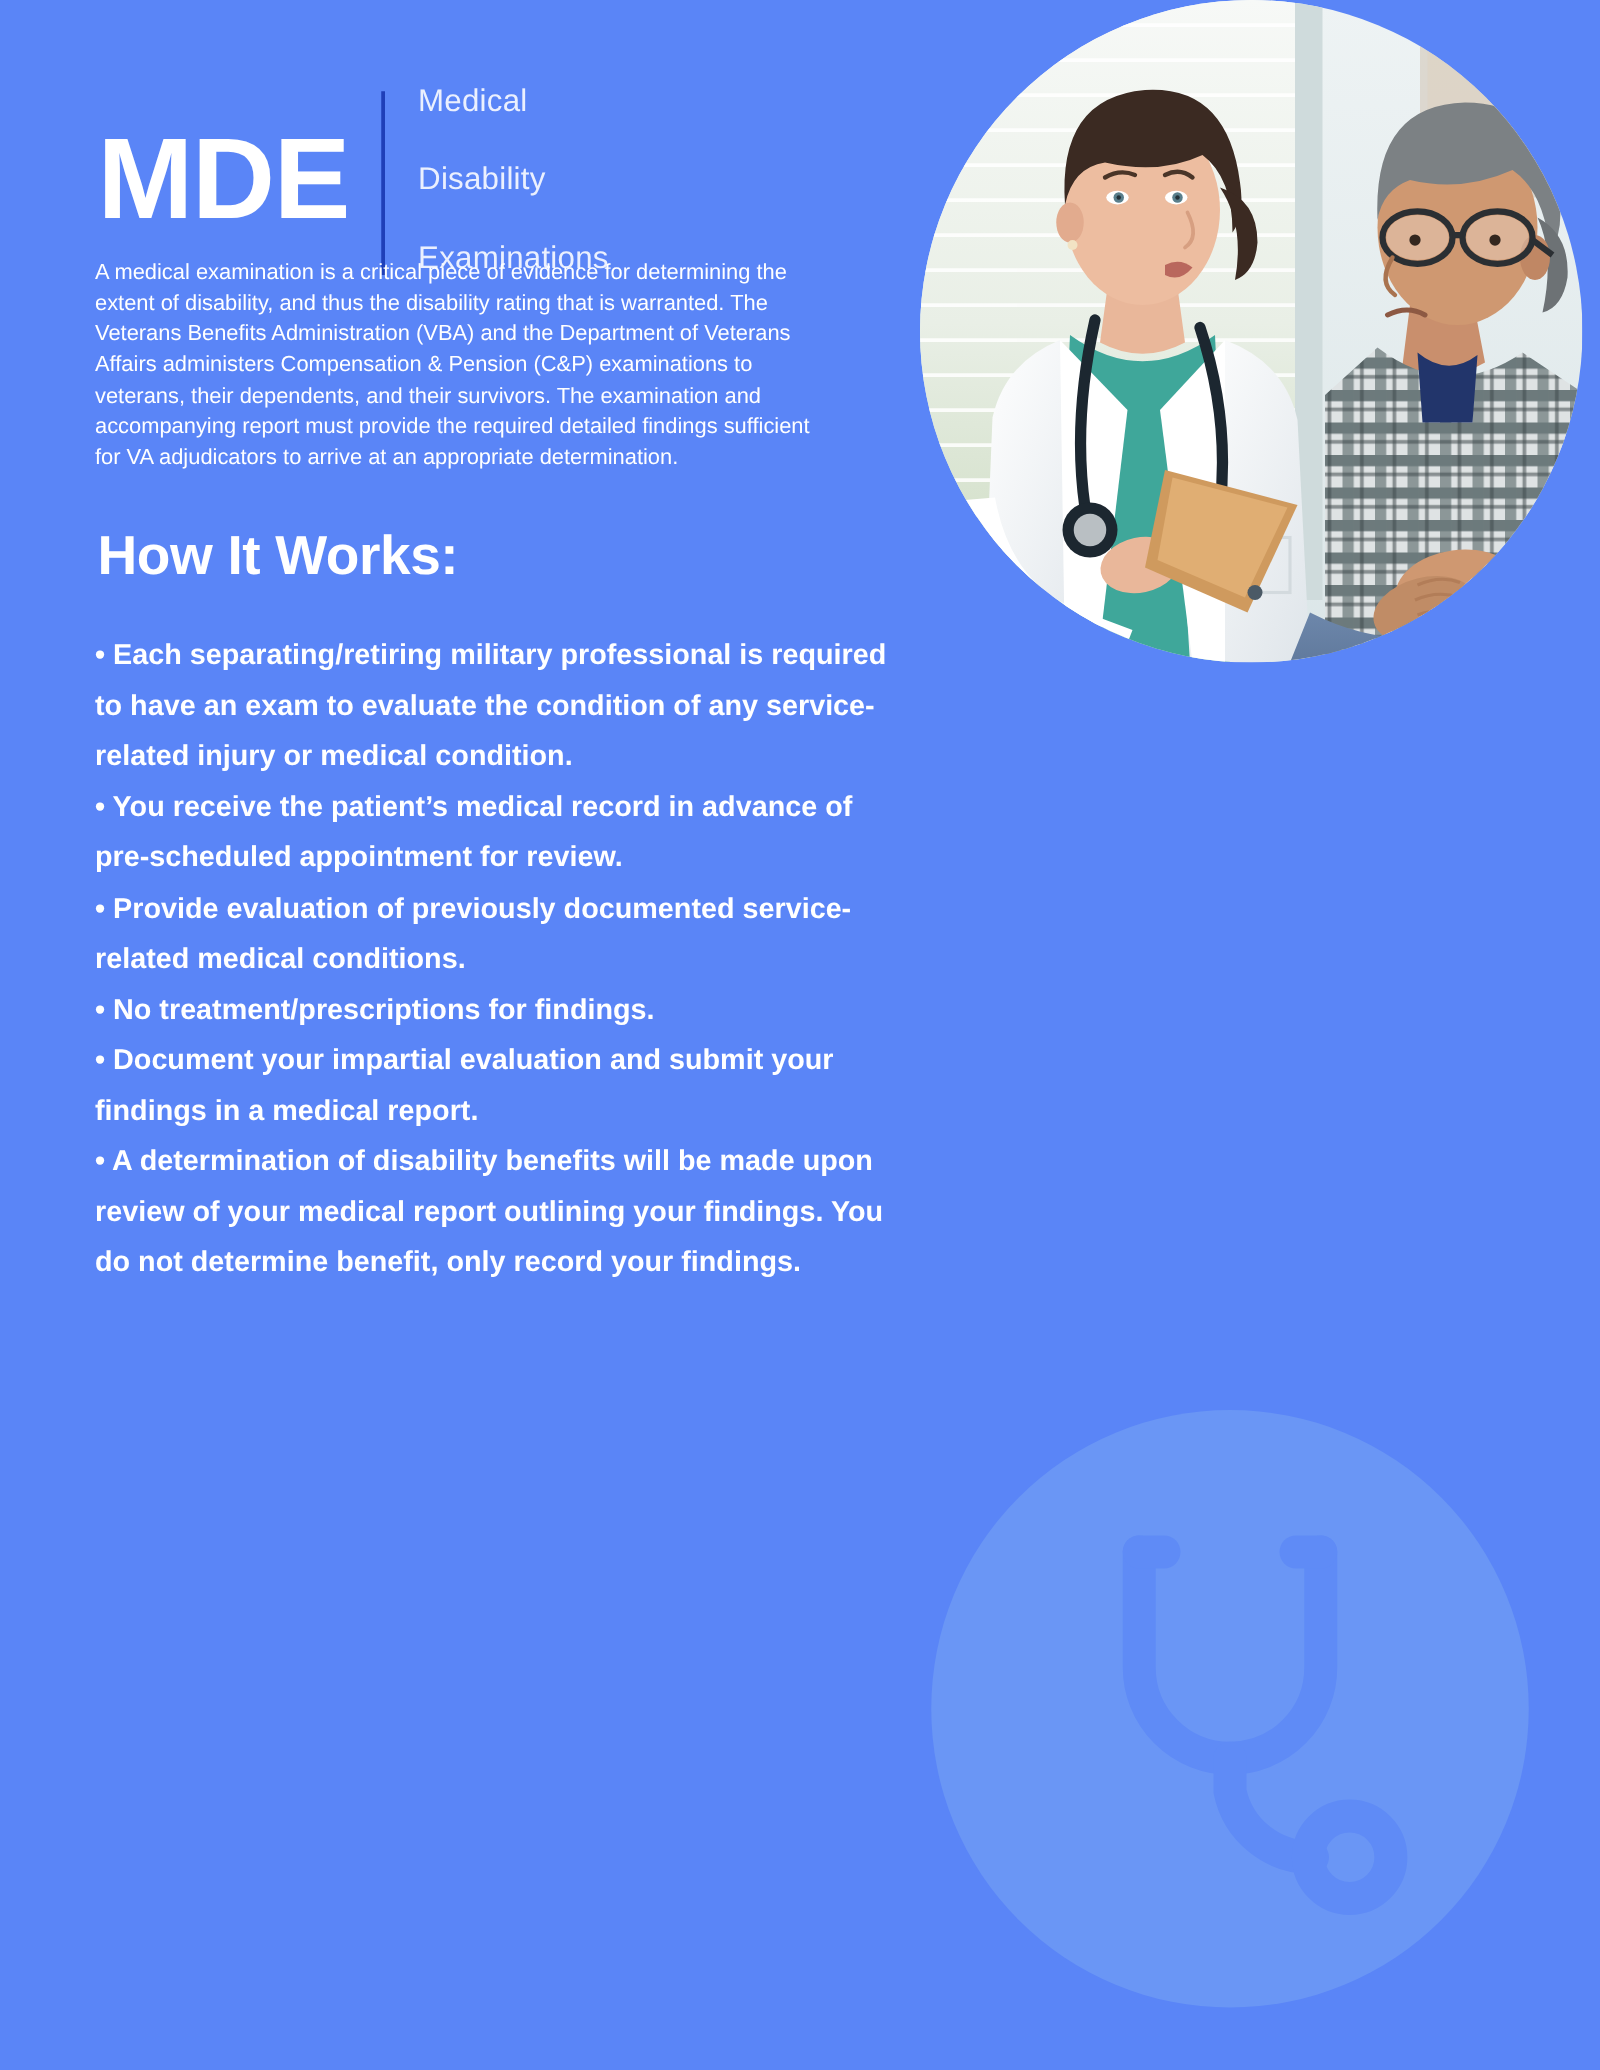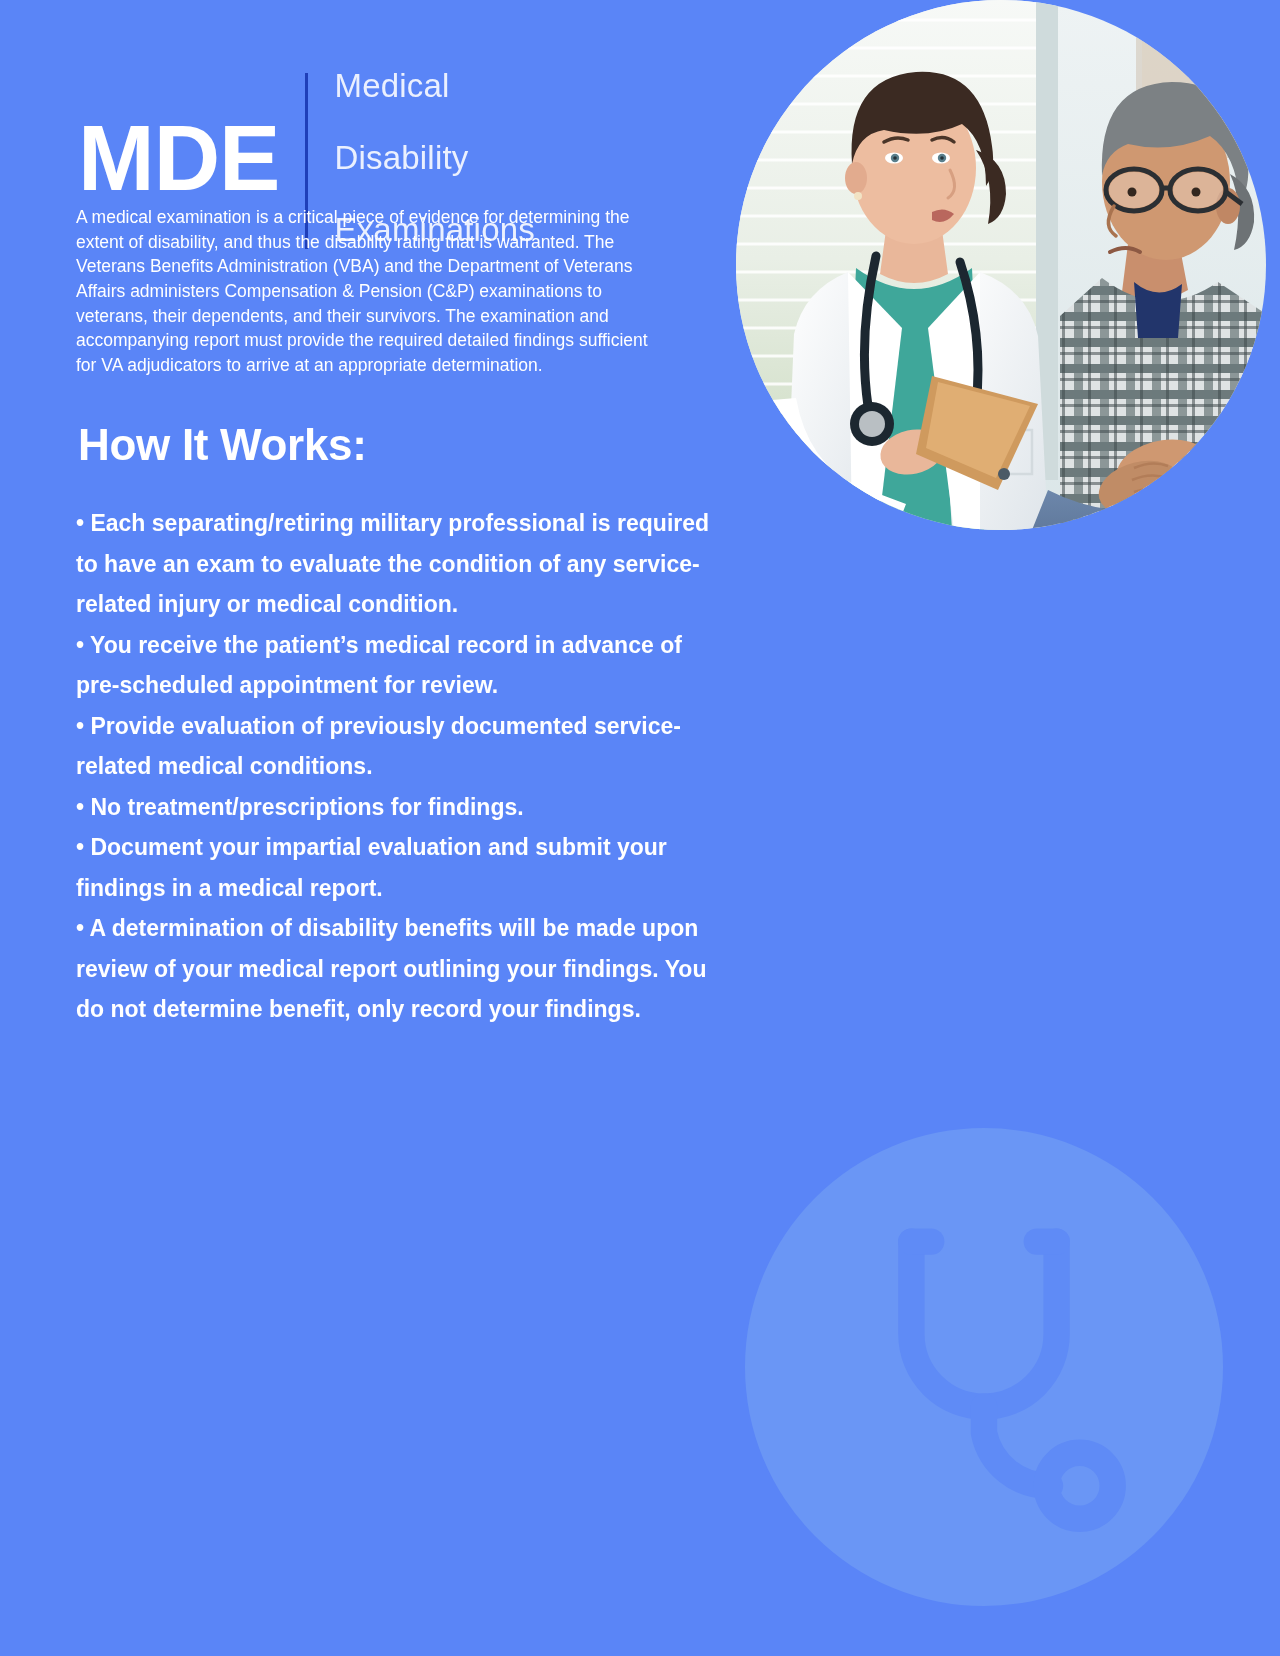--- a/index.html
+++ b/index.html
@@ -77,21 +77,21 @@
     width:3px;
     background:#1f3fb8;
     margin:7px 0 1px 0;
     flex:0 0 3px;
   }
   .logo-tagline {
     padding-left:26px;
     display:flex;
     flex-direction:column;
     justify-content:center;
-    font-size:33px;
+    font-size:25px;
     font-weight:300;
     line-height:1.21;
     color:rgba(255,255,255,0.88);
     letter-spacing:0.2px;
     gap:32px;
   }
 
   
   .intro {
     position:absolute;

